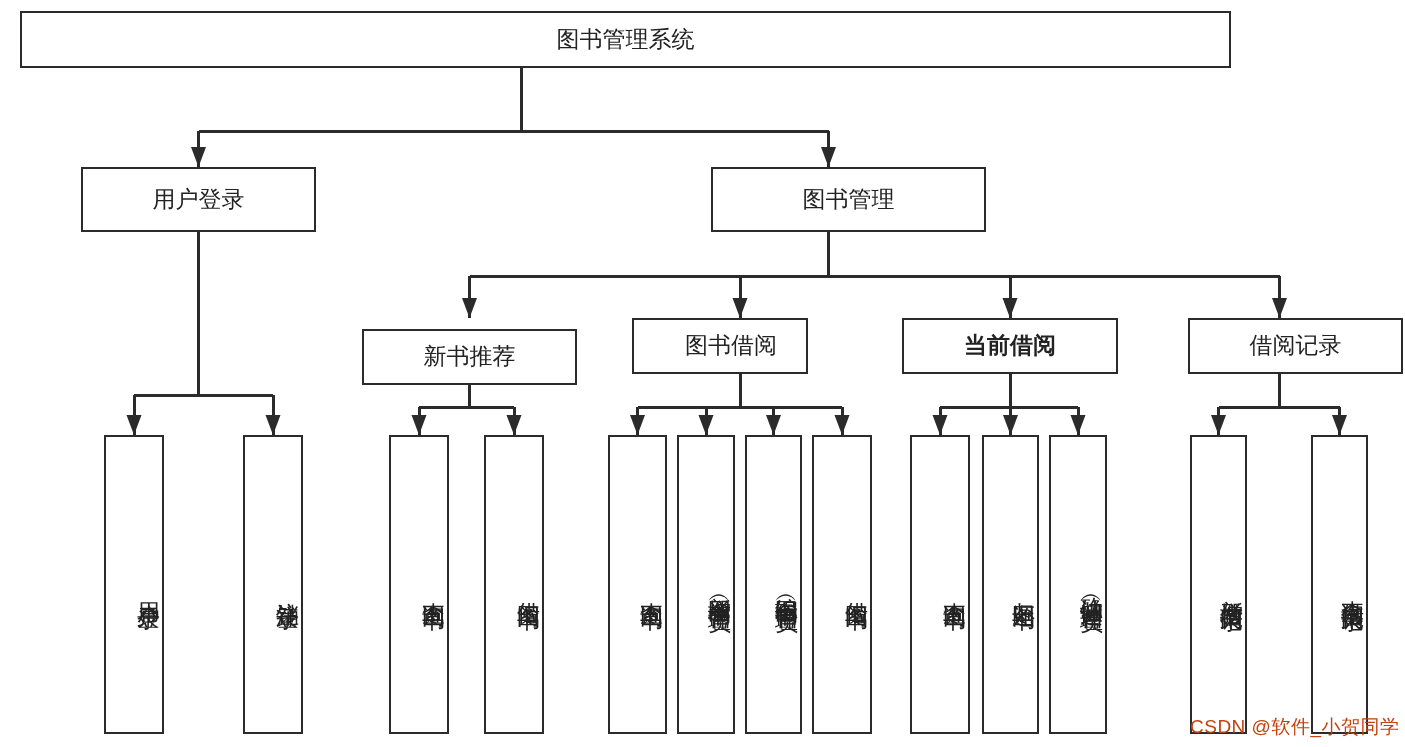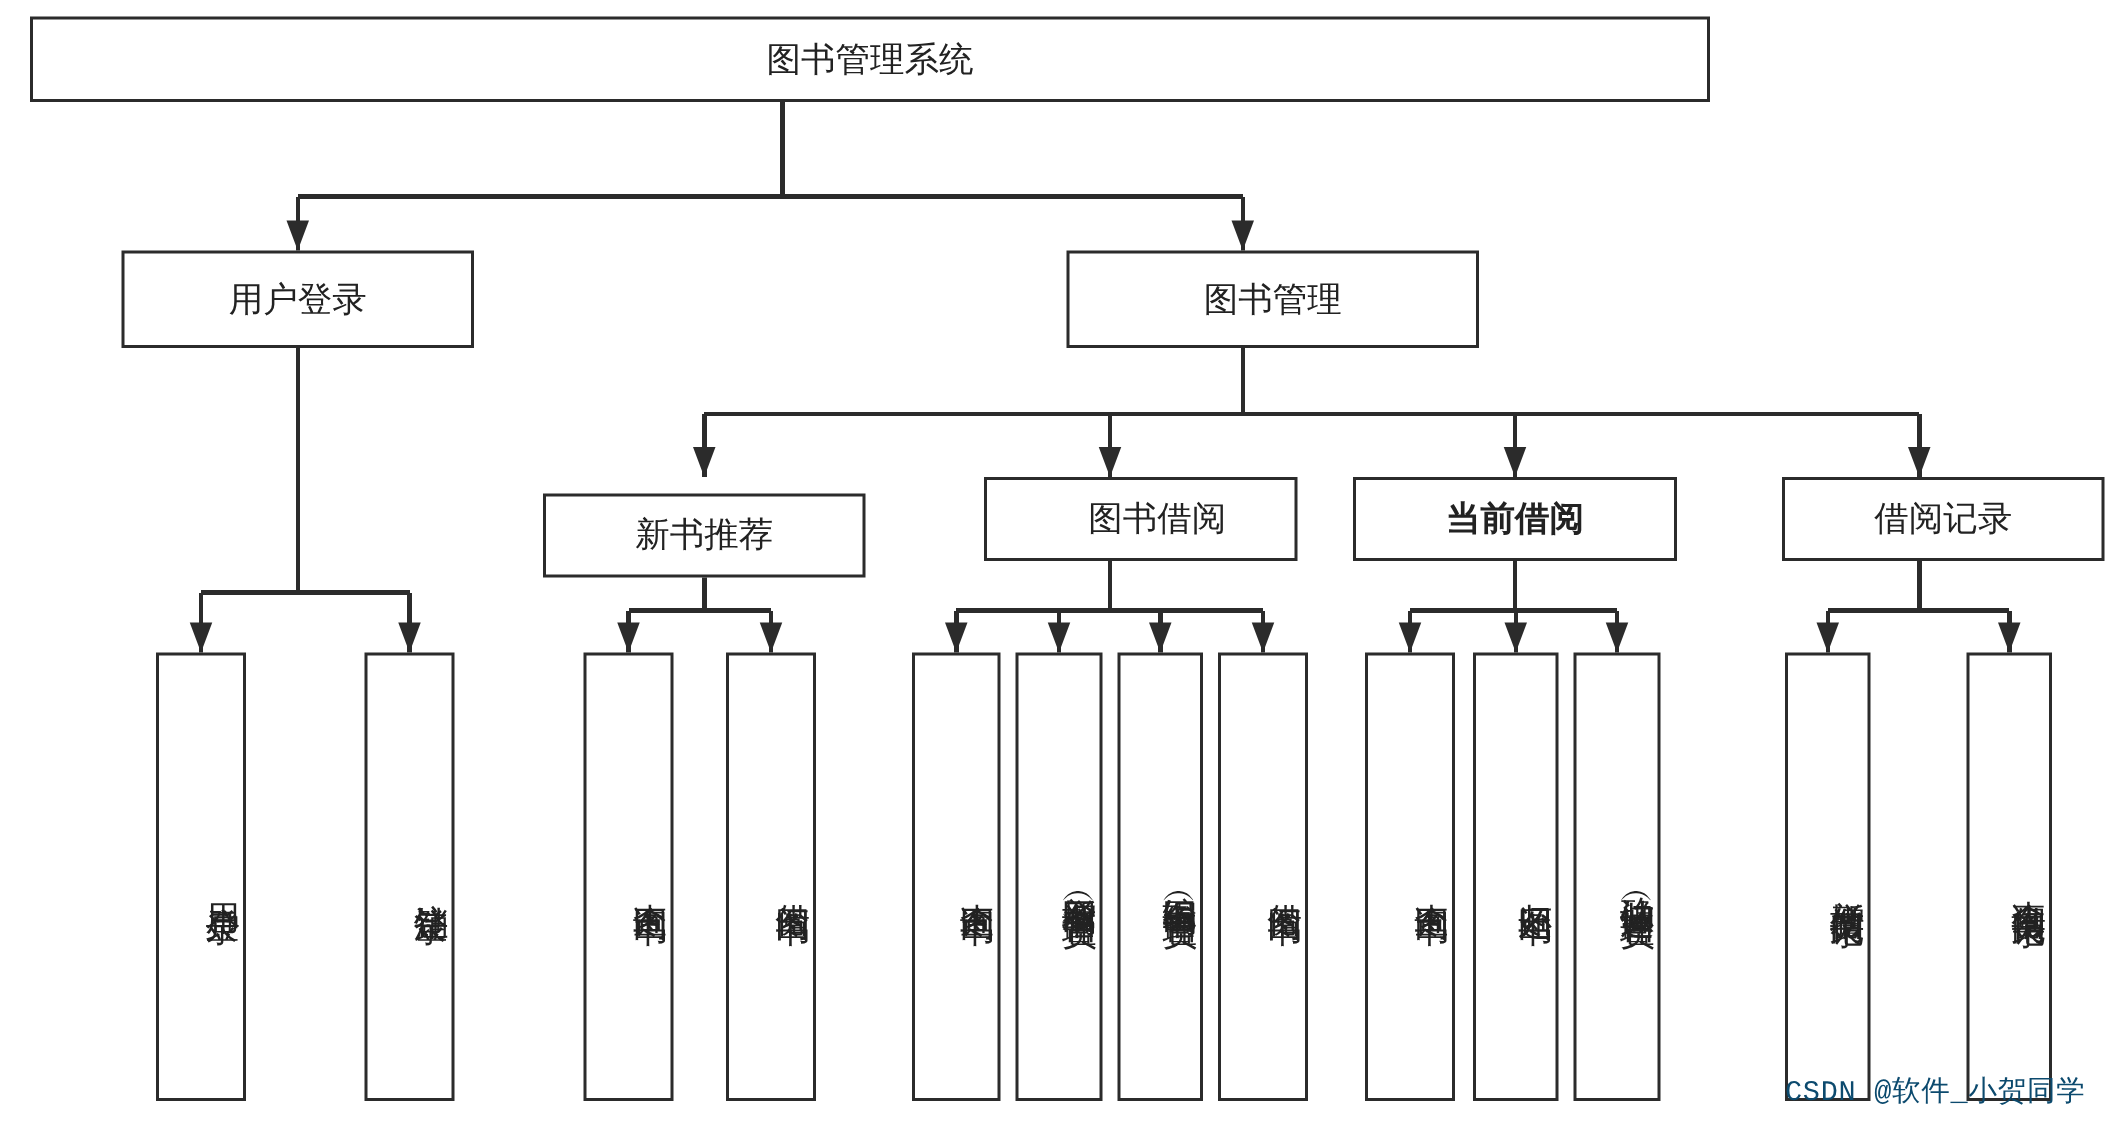--- a/index.html
+++ b/index.html
@@ -51,24 +51,24 @@
     justify-content: center;
   }
   .node.v .vtext {
     writing-mode: vertical-rl;
     text-orientation: upright;
     display: block;
   }
   .watermark {
     position: absolute;
     font-size: 19px;
-    color: #0c4a6e;
+    color: #c2410c;
     white-space: nowrap;
     letter-spacing: 0.5px;
-    font-family: Liberation Mono, monospace;
+    font-family: Liberation Sans, sans-serif;
   }
 </style>
 </head>
 <body>
 
 <div id="canvas">
 
   <svg id="edges" viewBox="0 0 1405 747" xmlns="http://www.w3.org/2000/svg">
       <line x1="521.5" y1="68" x2="521.5" y2="131" stroke="#2b2b2b" stroke-width="3" shape-rendering="crispEdges"></line>
       <line x1="198.5" y1="131" x2="828.5" y2="131" stroke="#2b2b2b" stroke-width="3" shape-rendering="crispEdges"></line>
@@ -117,35 +117,35 @@
       <line x1="1078" y1="407" x2="1078" y2="435" stroke="#2b2b2b" stroke-width="3" shape-rendering="crispEdges"></line>
       <polygon points="1070.5,415 1085.5,415 1078,435" fill="#2b2b2b"></polygon>
       <line x1="1279.5" y1="374" x2="1279.5" y2="407" stroke="#2b2b2b" stroke-width="3" shape-rendering="crispEdges"></line>
       <line x1="1218.5" y1="407" x2="1339.5" y2="407" stroke="#2b2b2b" stroke-width="3" shape-rendering="crispEdges"></line>
       <line x1="1218.5" y1="407" x2="1218.5" y2="435" stroke="#2b2b2b" stroke-width="3" shape-rendering="crispEdges"></line>
       <polygon points="1211,415 1226,415 1218.5,435" fill="#2b2b2b"></polygon>
       <line x1="1339.5" y1="407" x2="1339.5" y2="435" stroke="#2b2b2b" stroke-width="3" shape-rendering="crispEdges"></line>
       <polygon points="1332,415 1347,415 1339.5,435" fill="#2b2b2b"></polygon>
     </svg>
 
-  <div class="node h" style="left:20px; top:11px; width:1120px; height:57px;">
+  <div class="node h" style="left:20px; top:11px; width:1211px; height:57px;">
     <span class="htext">图书管理系统</span>
   </div>
 
   <div class="node h" style="left:81px; top:167px; width:235px; height:65px;">
     <span class="htext">用户登录</span>
   </div>
   <div class="node h" style="left:711px; top:167px; width:275px; height:65px;">
     <span class="htext">图书管理</span>
   </div>
 
   <div class="node h" style="left:362px; top:318px; width:215px; height:56px;margin-top:11px;">
     <span class="htext">新书推荐</span>
   </div>
-  <div class="node h" style="left:656px; top:318px; width:209px; height:56px;padding-left:22px;">
+  <div class="node h" style="left:632px; top:318px; width:176px; height:56px;padding-left:22px;">
     <span class="htext">图书借阅</span>
   </div>
   <div class="node h" style="left:902px; top:318px; width:216px; height:56px;font-weight:bold;">
     <span class="htext">当前借阅</span>
   </div>
   <div class="node h" style="left:1172px; top:318px; width:215px; height:56px;margin-left:16px;">
     <span class="htext">借阅记录</span>
   </div>
 
   <div class="node v" style="left:104px; top:435px; width:60px; height:299px;">

